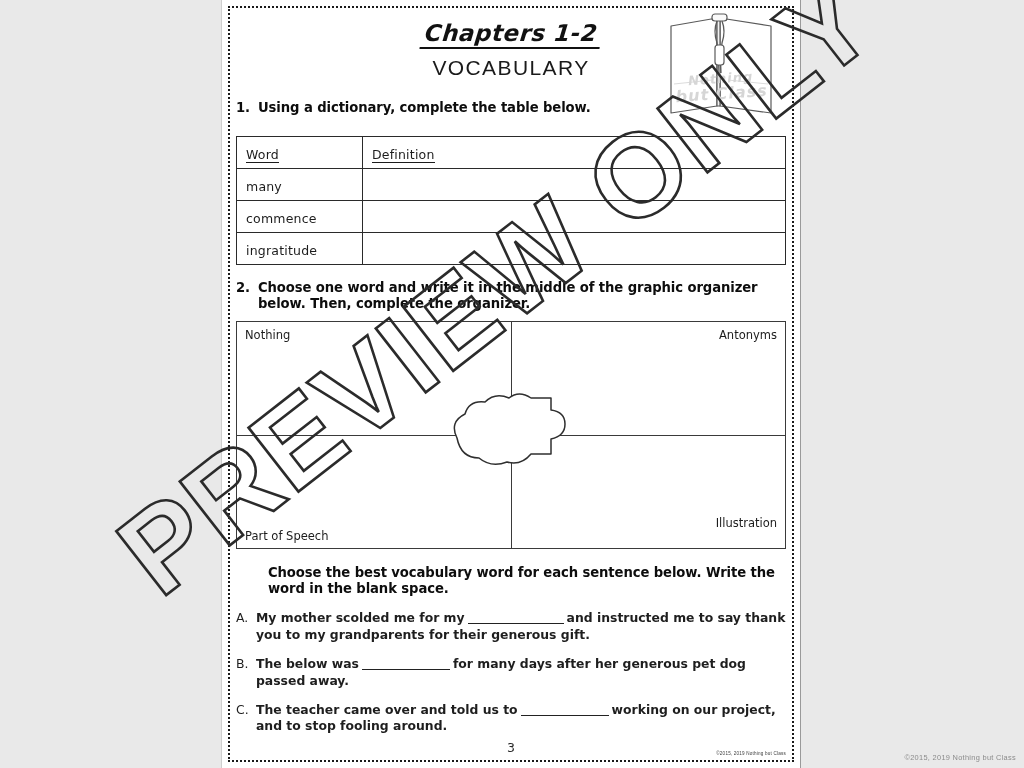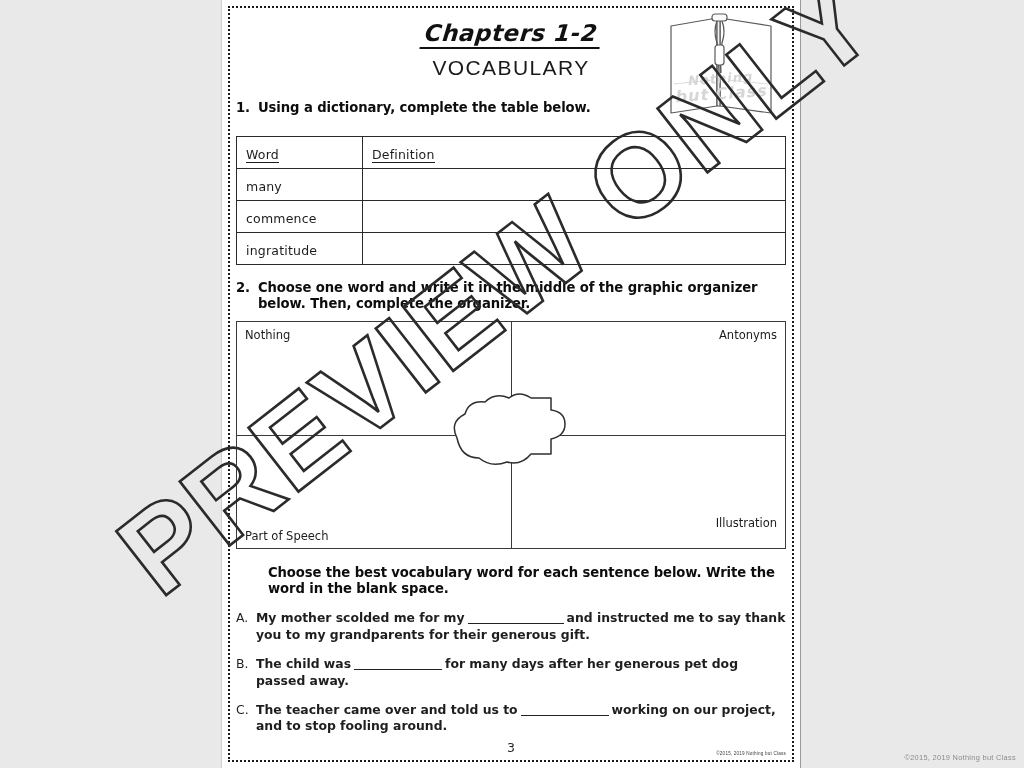--- a/index.html
+++ b/index.html
@@ -265,21 +265,21 @@
     <div class="sent">
       <div class="ltr">A.</div>
       <div class="body">
         <span>My mother scolded me for my</span><span class="blank"></span><span>and instructed me to say thank you to my grandparents for their generous gift.</span>
       </div>
     </div>
 
     <div class="sent">
       <div class="ltr">B.</div>
       <div class="body">
-        <span>The child was</span><span class="blank short"></span><span>for many days after her generous pet dog passed away.</span>
+        <span>The below was</span><span class="blank short"></span><span>for many days after her generous pet dog passed away.</span>
       </div>
     </div>
 
     <div class="sent">
       <div class="ltr">C.</div>
       <div class="body">
         <span>The teacher came over and told us to</span><span class="blank short"></span><span>working on our project, and to stop fooling around.</span>
       </div>
     </div>
 

